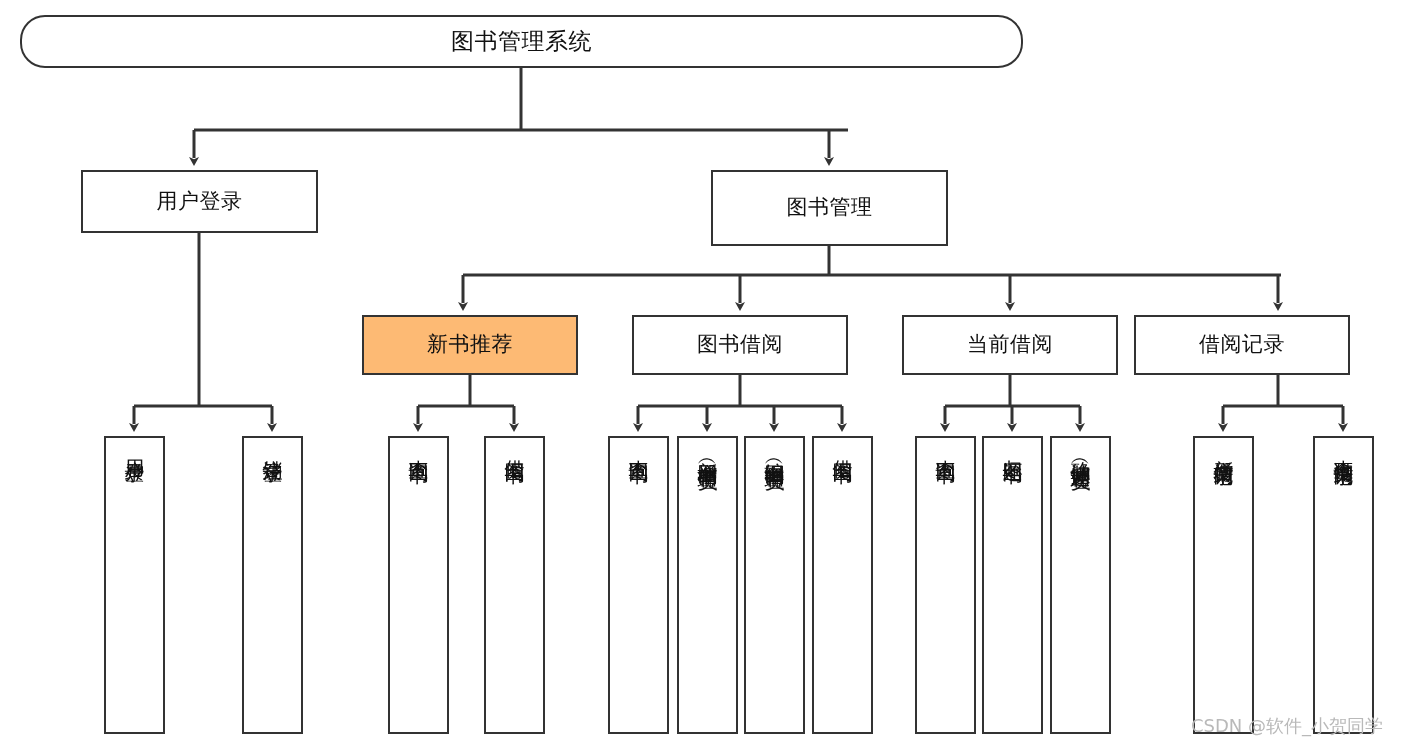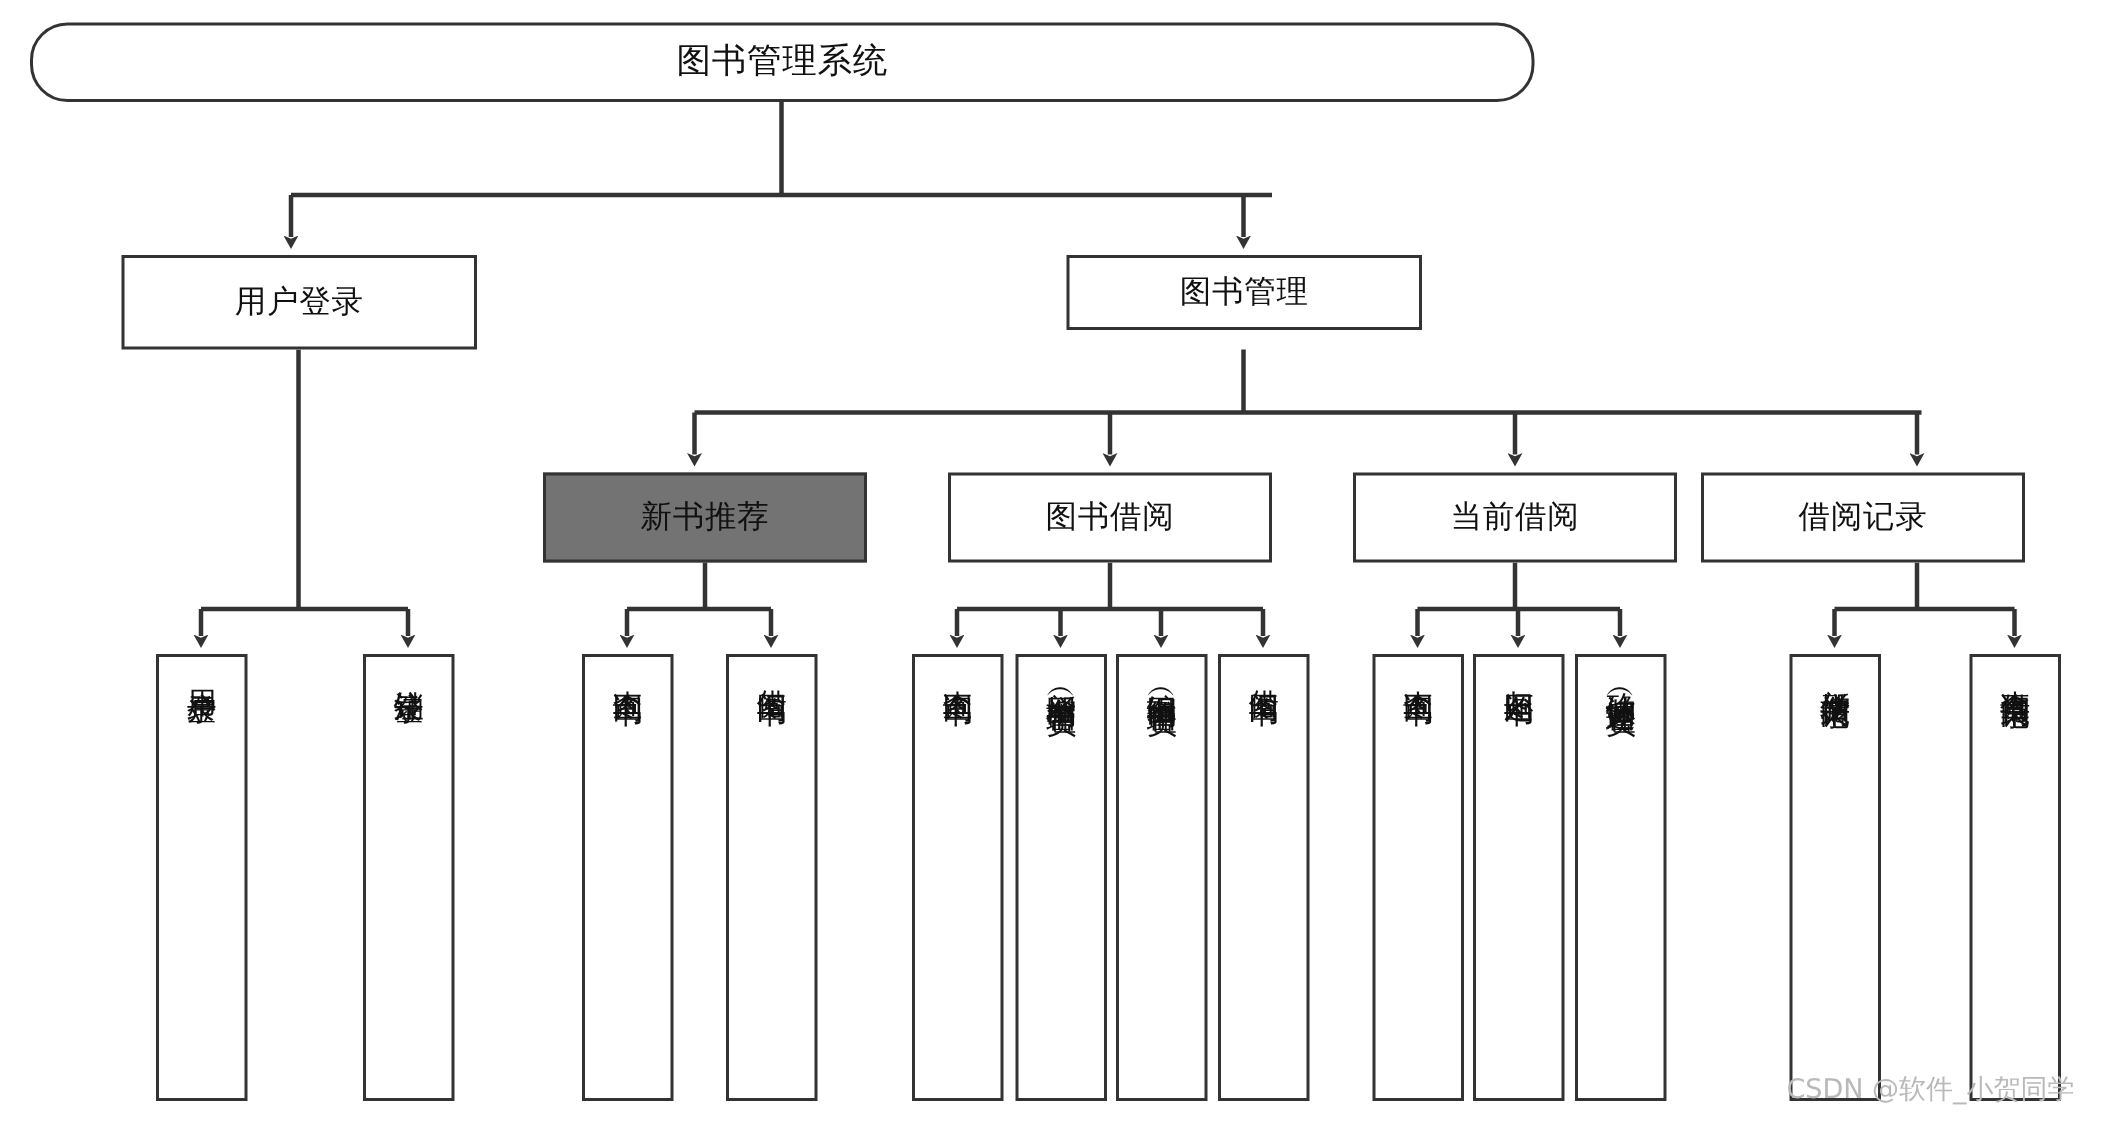--- a/index.html
+++ b/index.html
@@ -145,25 +145,25 @@
     </g>
   </svg>
 
   <div class="node root" id="n-root" style="left: 20px; top: 15px; width: 1003px; height: 53px; border-color: rgb(51, 51, 51); background: rgb(255, 255, 255); color: rgb(17, 17, 17);">
     <span class="label">图书管理系统</span>
   </div>
 
   <div class="node branch" id="n-l1-0" style="left: 81px; top: 170px; width: 237px; height: 63px; border-color: rgb(51, 51, 51); background: rgb(255, 255, 255); color: rgb(17, 17, 17);">
     <span class="label">用户登录</span>
   </div>
-  <div class="node branch" id="n-l1-1" style="left: 711px; top: 170px; width: 237px; height: 50px; border-color: rgb(51, 51, 51); background: rgb(255, 255, 255); color: rgb(17, 17, 17);">
+  <div class="node branch" id="n-l1-1" style="left: 711px; top: 170px; width: 237px; height: 76px; border-color: rgb(51, 51, 51); background: rgb(255, 255, 255); color: rgb(17, 17, 17);">
     <span class="label">图书管理</span>
   </div>
 
-  <div class="node branch" id="n-l2-0" style="left: 362px; top: 315px; width: 216px; height: 60px; border-color: rgb(51, 51, 51); background: #737373; color: rgb(17, 17, 17);">
+  <div class="node branch" id="n-l2-0" style="left: 362px; top: 315px; width: 216px; height: 60px; border-color: rgb(51, 51, 51); background: #fdba74; color: rgb(17, 17, 17);">
     <span class="label">新书推荐</span>
   </div>
   <div class="node branch" id="n-l2-2" style="left: 902px; top: 315px; width: 216px; height: 60px; border-color: rgb(51, 51, 51); background: rgb(255, 255, 255); color: rgb(17, 17, 17);">
     <span class="label">当前借阅</span>
   </div>
   <div class="node branch" id="n-l2-1" style="left: 632px; top: 315px; width: 216px; height: 60px; border-color: rgb(51, 51, 51); background: rgb(255, 255, 255); color: rgb(17, 17, 17);">
     <span class="label">图书借阅</span>
   </div>
   <div class="node branch" id="n-l2-3" style="left: 1134px; top: 315px; width: 216px; height: 60px; border-color: rgb(51, 51, 51); background: rgb(255, 255, 255); color: rgb(17, 17, 17);">
     <span class="label">借阅记录</span>

